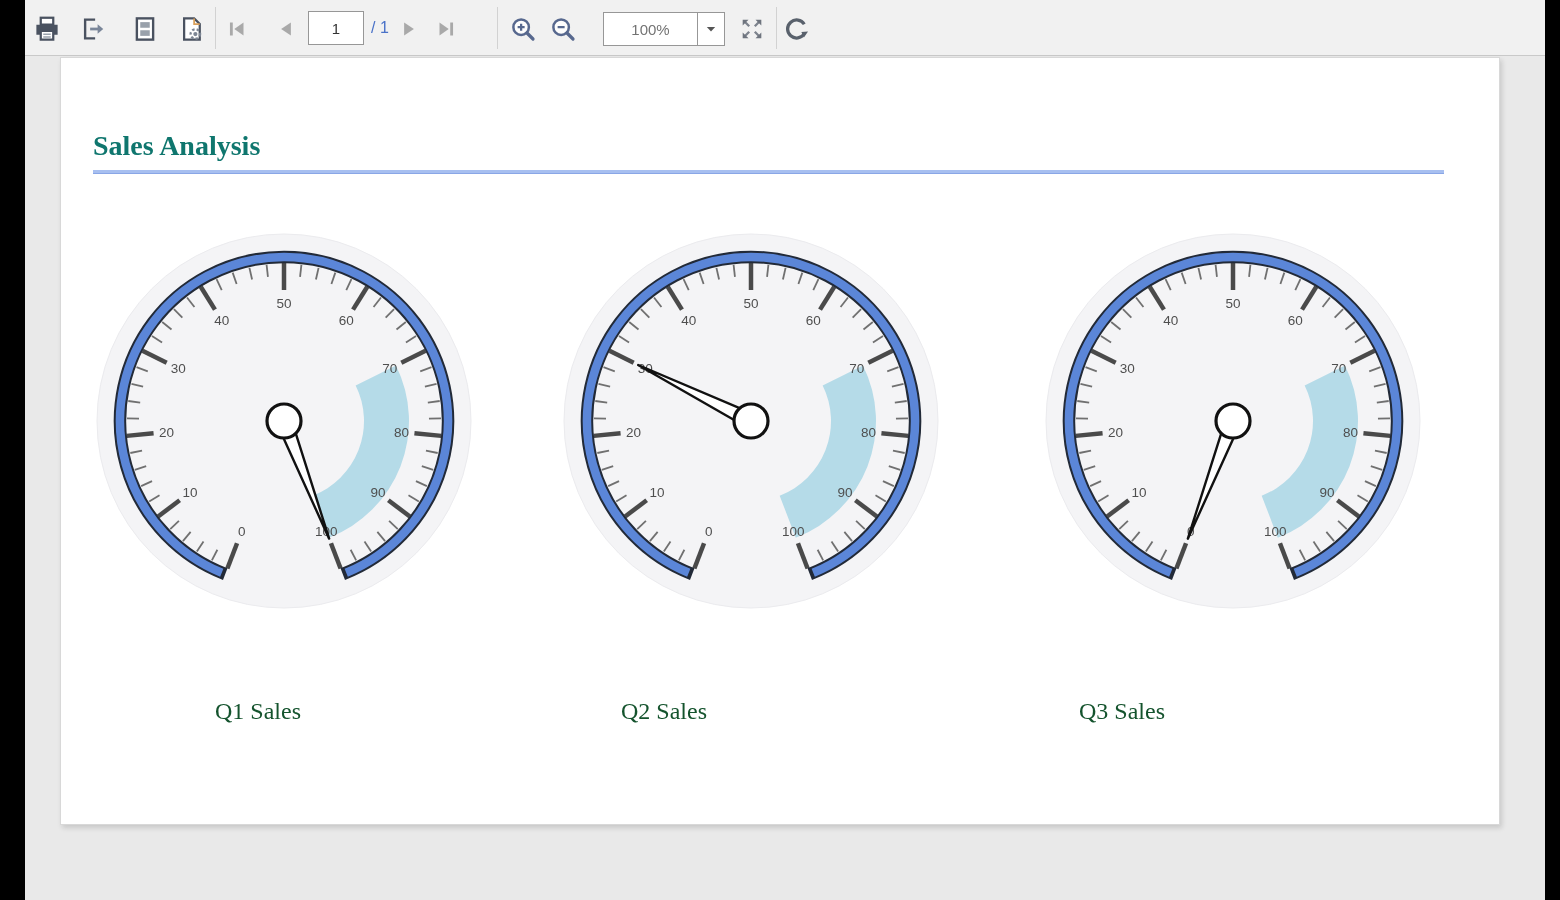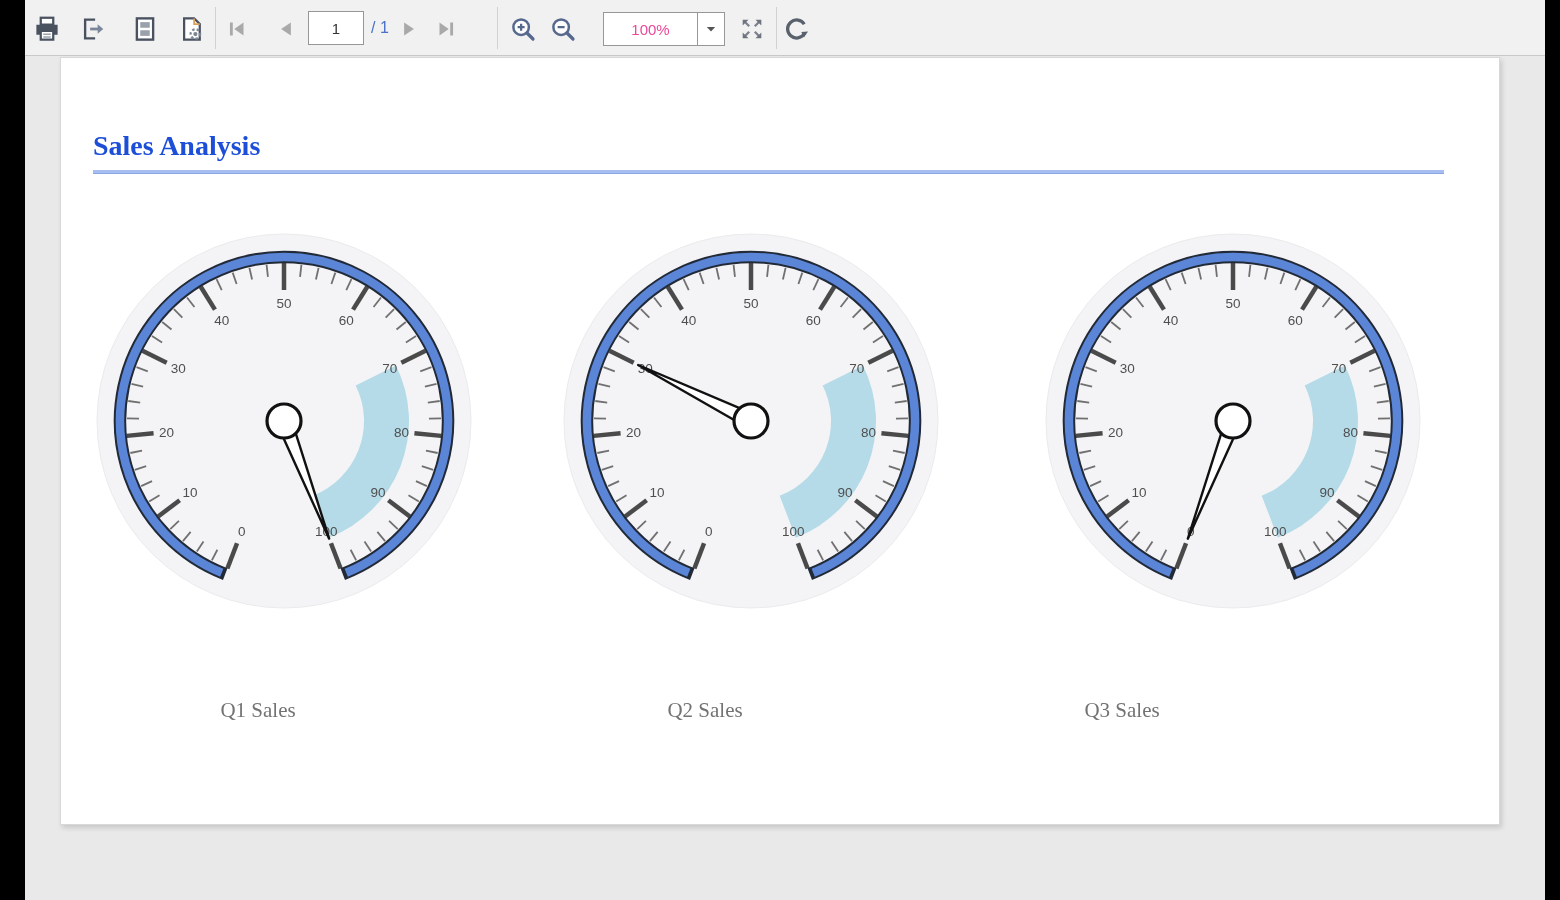--- a/index.html
+++ b/index.html
@@ -9,32 +9,32 @@
   }
   .viewer{position:absolute;left:25px;top:0;width:1520px;height:900px;background:#e9e9e9;}
   
   .toolbar{position:absolute;left:0;top:0;width:100%;height:55px;background:#f1f1f1;border-bottom:1px solid #c9c9c9;}
   .tb-btn{position:absolute;top:11px;width:36px;height:36px;display:flex;align-items:center;justify-content:center;cursor:pointer;}
   .tb-sep{position:absolute;top:7px;width:1px;height:42px;background:#d2d2d2;}
   .page-input{position:absolute;top:11px;width:54px;height:32px;border:1px solid #979797;background:#fff;text-align:center;
     font-size:15px;color:#333;font-family:"Liberation Sans",sans-serif;padding:0;}
   .page-total{position:absolute;top:0;height:55px;display:flex;align-items:center;font-size:16px;color:#4a72c8;}
   .zoom-combo{position:absolute;top:12px;width:120px;height:32px;border:1px solid #979797;background:#fff;display:flex;}
-  .zoom-combo .val{width:93px;display:flex;align-items:center;justify-content:center;font-size:15px;color:#ec4899;}
+  .zoom-combo .val{width:93px;display:flex;align-items:center;justify-content:center;font-size:15px;color:#737373;}
   .zoom-combo .dd{width:26px;border-left:1px solid #979797;display:flex;align-items:center;justify-content:center;cursor:pointer;}
   
   .content{position:absolute;left:0;top:56px;width:100%;height:844px;background:#e9e9e9;}
   .page{position:absolute;left:35px;top:1px;width:1440px;height:768px;background:#fff;
     border:1px solid #d8d8d8;box-shadow:2px 3px 5px rgba(0,0,0,.14);box-sizing:border-box;}
   .report-title{position:absolute;left:32px;top:72px;font-family:"Liberation Serif",serif;font-weight:bold;
-    font-size:28px;color:#1d4ed8;}
+    font-size:28px;color:#0f766e;}
   .report-rule{position:absolute;left:32px;top:112px;width:1351px;height:4px;background:#a7bff0;border-bottom:1px solid #89a6e6;box-sizing:border-box;}
   .gauge-svg{position:absolute;top:168px;width:390px;height:390px;}
   .gauge-caption{position:absolute;top:640px;transform:translateX(-50%);font-family:"Liberation Serif",serif;
-    font-size:21px;color:#737373;white-space:nowrap;}
+    font-size:24px;color:#14532d;white-space:nowrap;}
 </style>
 </head>
 <body>
 
 <div class="viewer">
 
   <div class="toolbar">
 
     <div class="tb-btn" style="left:4px">
       <svg width="30" height="30" viewBox="0 0 24 24">
@@ -360,17 +360,17 @@
           <text x="312.4763118231634" y="206.1047809715847" dy="0.35em" text-anchor="middle" fill="#4F4F4F" font-size="13.5" font-family="&quot;Liberation Sans&quot;,sans-serif">80</text>
           <text x="288.99053032685515" y="266.3426955537602" dy="0.35em" text-anchor="middle" fill="#4F4F4F" font-size="13.5" font-family="&quot;Liberation Sans&quot;,sans-serif">90</text>
           <text x="237.2874180463454" y="305.1624903266698" dy="0.35em" text-anchor="middle" fill="#4F4F4F" font-size="13.5" font-family="&quot;Liberation Sans&quot;,sans-serif">100</text>
           <path d="M136.23,348.11 A164 164 0 1 1 253.77,348.11" fill="none" stroke="#222A38" stroke-width="12.5"></path>
           <path d="M132.77,346.73 A164 164 0 1 1 257.23,346.73" fill="none" stroke="#5B86D8" stroke-width="8.5"></path>
           <polygon points="202.00,197.69 149.85,312.63 188.00,192.31" fill="#FFFFFF" stroke="#111111" stroke-width="2.4" stroke-linejoin="round"></polygon>
           <circle cx="195" cy="195" r="17" fill="#FFFFFF" stroke="#111111" stroke-width="3.2"></circle>
         </svg>
 
       <div class="gauge-caption" style="left:197px">Q1 Sales</div>
-      <div class="gauge-caption" style="left:644px">Q2 Sales</div>
+      <div class="gauge-caption" style="left:603px">Q2 Sales</div>
       <div class="gauge-caption" style="left:1061px">Q3 Sales</div>
     </div>
   </div>
 </div>
 
 </body></html>

